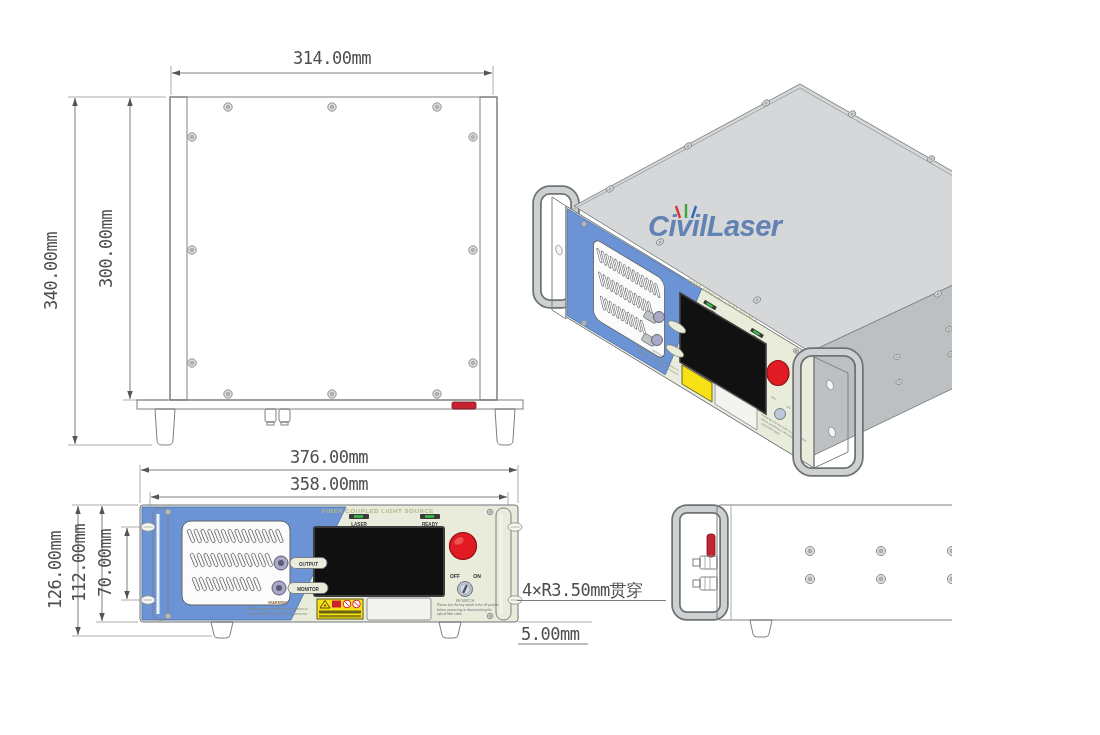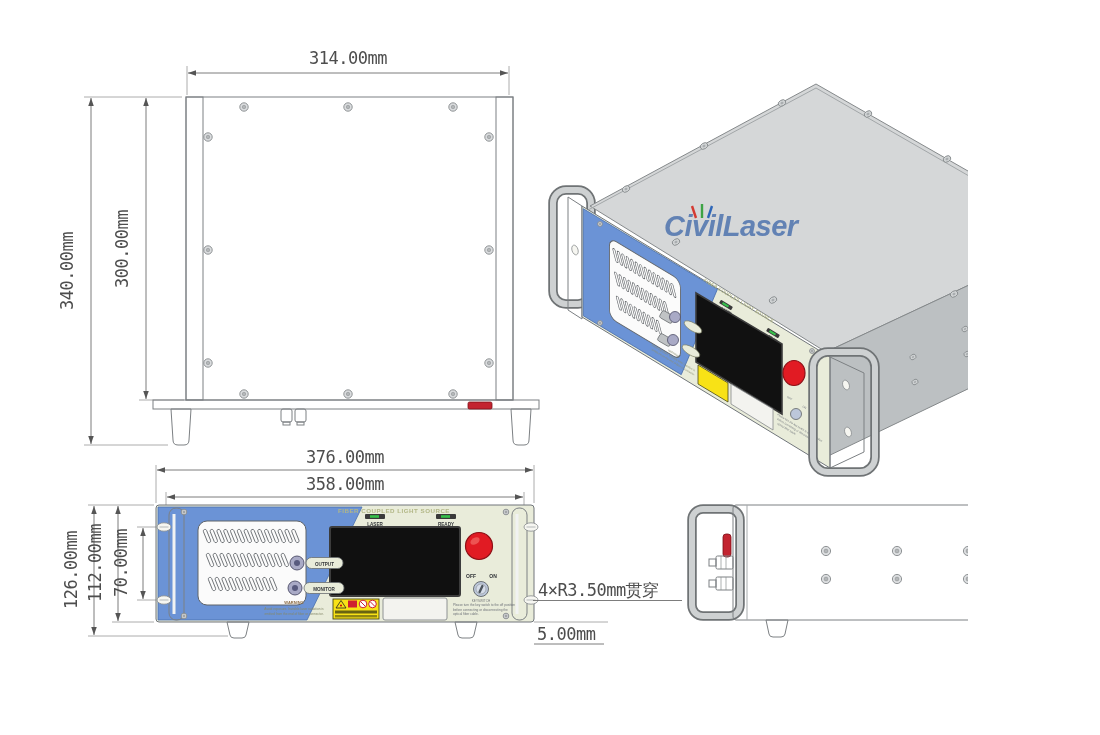--- a/index.html
+++ b/index.html
@@ -1,16 +1,16 @@
 <!DOCTYPE html>
 <html><head>
 <meta charset="utf-8">
 <style>
   html,body{margin:0;padding:0;background:#ffffff;}
-  .stage{position:relative;width:952px;height:735px;background:#ef4444;overflow:hidden;font-family:"Liberation Sans",sans-serif;margin-left:16px;}
+  .stage{position:relative;width:952px;height:735px;background:#ef4444;overflow:hidden;font-family:"Liberation Sans",sans-serif;}
   svg{position:absolute;left:0;top:0;}
   .dim{font-family:"DejaVu Sans Mono",monospace;font-size:17px;fill:#4d4d4d;letter-spacing:-0.5px;}
   .dimline{stroke:#6e6e6e;stroke-width:0.9;fill:none;}
   .extline{stroke:#979797;stroke-width:0.8;fill:none;}
   .edge{stroke:#7c8083;stroke-width:1;fill:none;}
   .slot{fill:#fbfbfb;stroke:#606468;stroke-width:0.8;}
   .paneltitle{font:700 6.2px "Liberation Sans",sans-serif;fill:#b2b786;letter-spacing:0.5px;}
   .isotitle{font:700 4.6px "Liberation Sans",sans-serif;fill:#b2b786;letter-spacing:0.3px;}
   .lbl45{font:700 4.6px "Liberation Sans",sans-serif;fill:#33363a;}
   .lbl5b{font:700 5px "Liberation Sans",sans-serif;fill:#2f3236;}

